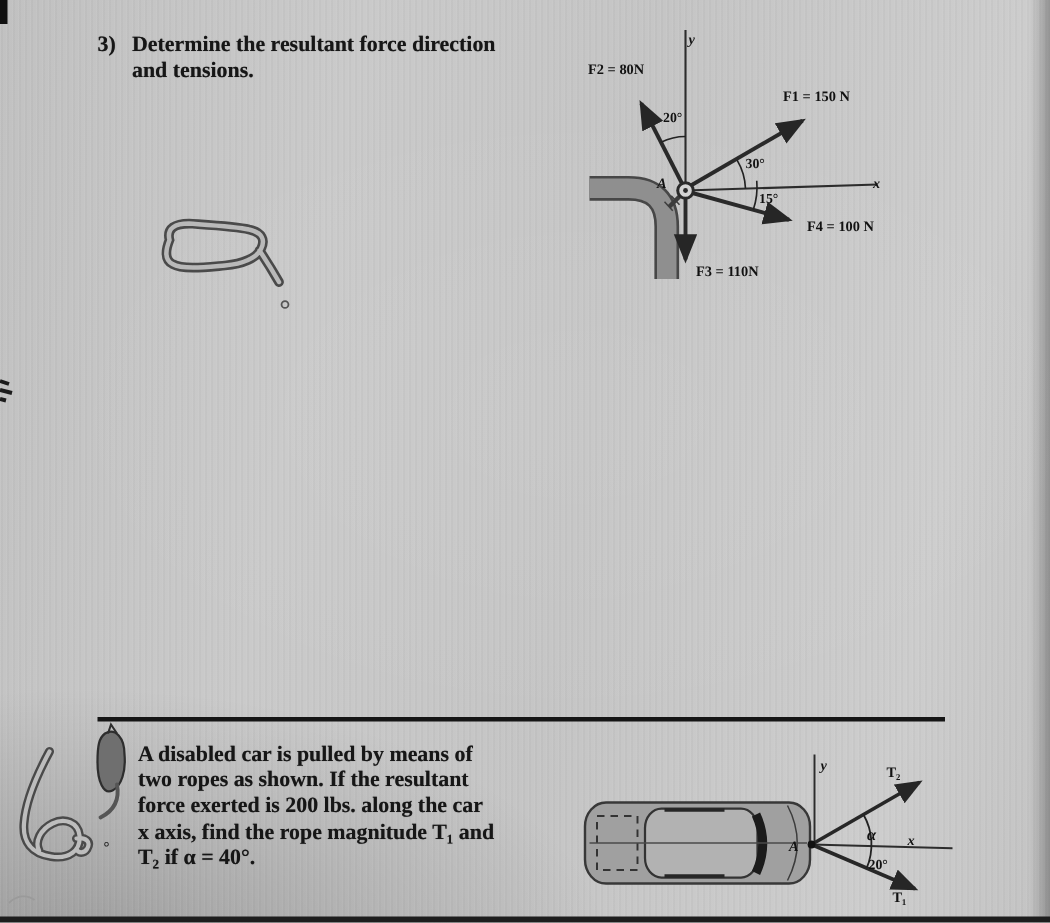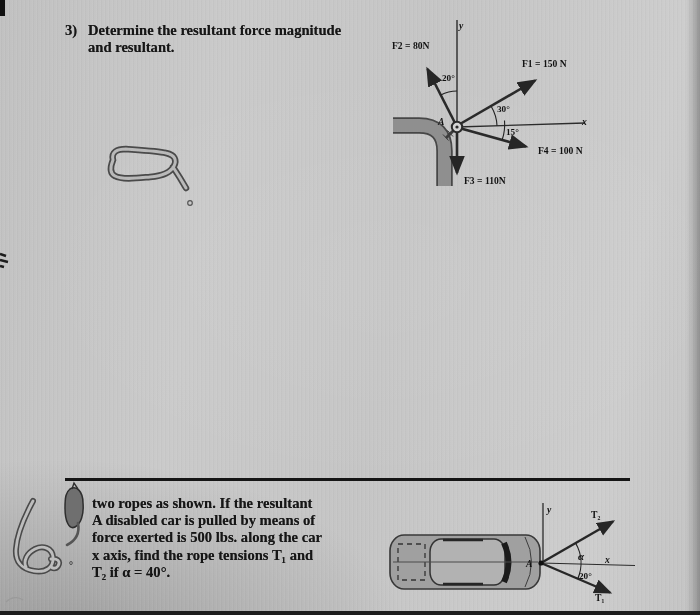--- a/index.html
+++ b/index.html
@@ -31,22 +31,22 @@
   .dlabel-sm{font-size:9.2px;font-weight:bold;}
   .ital{font-style:italic;}
 </style>
 </head>
 <body>
 
 <div class="page">
 
   <div class="abs ptext" style="left:88px;top:22px;">
     <span class="pnum">3)</span>
-    <div>Determine the resultant force magnitude</div>
-    <div>and resultant.</div>
+    <div>Determine the resultant force direction</div>
+    <div>and tensions.</div>
   </div>
 
   <svg class="abs" style="left:380px;top:15px;" width="220" height="190" viewBox="0 0 220 190">
     <defs>
       <marker id="ah1" markerWidth="9" markerHeight="8" refX="6.5" refY="3" orient="auto">
         <path d="M0,0 L7.5,3 L0,6 Z" fill="#262626"></path>
       </marker>
     </defs>
 
     <g>
@@ -82,24 +82,24 @@
     <text x="158" y="139" class="dlabel">F4 = 100 N</text>
     <text x="84" y="169" class="dlabel">F3 = 110N</text>
     <text x="62" y="66" class="dlabel-sm">20°</text>
     <text x="117" y="97" class="dlabel-sm">30°</text>
     <text x="126" y="120" class="dlabel-sm">15°</text>
   </svg>
 
   <div class="divider"></div>
 
   <div class="abs ptext" style="left:92px;top:495px;">
+    <div>A disabled car is pulled by means of</div>
     <div>two ropes as shown. If the resultant</div>
-    <div>A disabled car is pulled by means of</div>
-    <div>force exerted is 500 lbs. along the car</div>
-    <div>x axis, find the rope tensions T₁ and</div>
+    <div>force exerted is 200 lbs. along the car</div>
+    <div>x axis, find the rope magnitude T₁ and</div>
     <div>T₂ if α = 40°.</div>
   </div>
   <span class="bullet" style="left:69px;top:560px;">°</span>
 
   <svg class="abs" style="left:375px;top:490px;" width="270" height="125" viewBox="0 0 270 125">
     <defs>
       <marker id="ah2" markerWidth="9" markerHeight="8" refX="6.5" refY="3" orient="auto">
         <path d="M0,0 L7.5,3 L0,6 Z" fill="#262626"></path>
       </marker>
     </defs>

